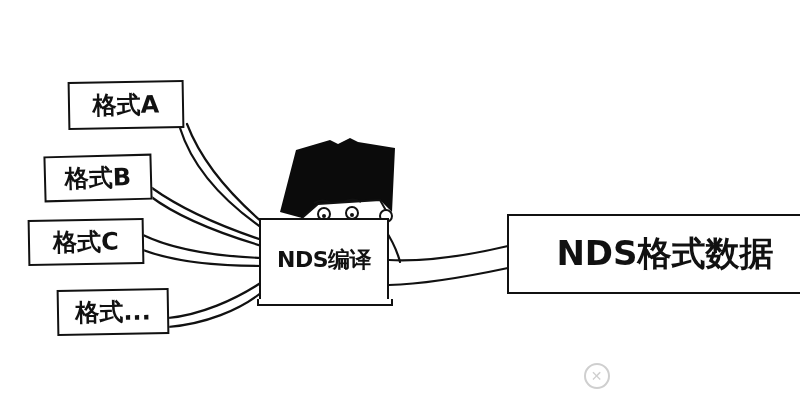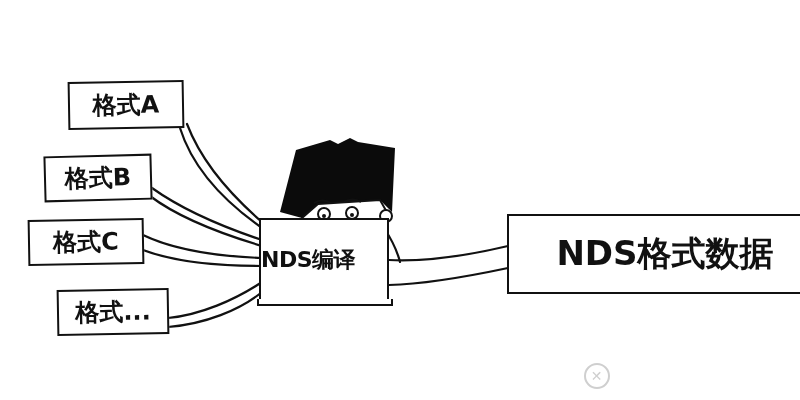--- a/index.html
+++ b/index.html
@@ -10,21 +10,21 @@
          box-sizing: border-box; display: flex; align-items: center; justify-content: center;
          font-weight: bold; color: #111; }
   .src { font-size: 24px; }
   #box-a { left: 68px; top: 81px; width: 116px; height: 48px; transform: rotate(-1deg); }
   #box-b { left: 44px; top: 155px; width: 108px; height: 46px; transform: rotate(-1.5deg); }
   #box-c { left: 28px; top: 219px; width: 116px; height: 46px; transform: rotate(-1deg); }
   #box-etc { left: 57px; top: 289px; width: 112px; height: 46px; transform: rotate(-1deg); }
   #box-out { left: 507px; top: 214px; width: 316px; height: 80px; font-size: 34px; }
   #laptop { position: absolute; left: 259px; top: 218px; width: 130px; height: 84px;
             background: #fff; border: 2.5px solid #111; box-sizing: border-box;
-            display: flex; align-items: center; 
+            display: flex; align-items: center; justify-content: center;
             font-size: 22px; font-weight: bold; color: #111; letter-spacing: -0.5px; }
   #laptop-base { position: absolute; left: 257px; top: 299px; width: 136px; height: 7px;
                  border: 2px solid #111; border-top: none; background: #fff; box-sizing: border-box; }
   #watermark { position: absolute; left: 584px; top: 358px; height: 36px;
                display: flex; align-items: center; gap: 6px;
                color: #d4d4d4; font-size: 24px; font-weight: bold; letter-spacing: 1px;
                text-shadow: 1px 1px 0 #aaa; }
   #watermark .logo { width: 26px; height: 26px; border: 2.5px solid #cfcfcf; border-radius: 50%;
                      box-sizing: border-box; display: flex; align-items: center; justify-content: center;
                      font-size: 14px; color: #cfcfcf; text-shadow: none; }

